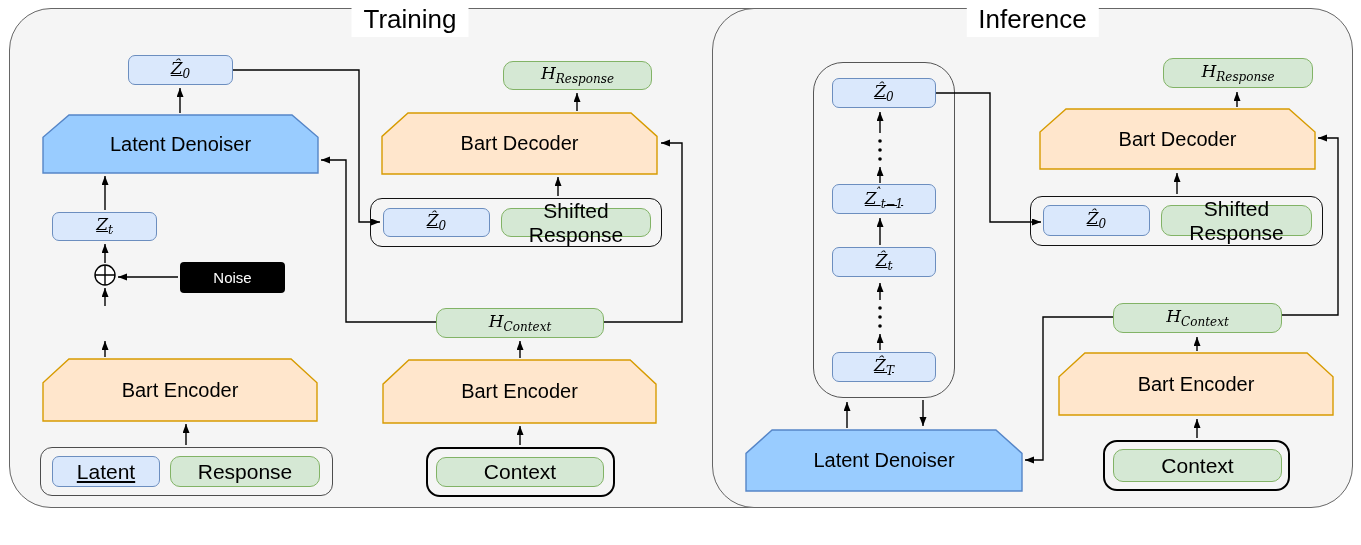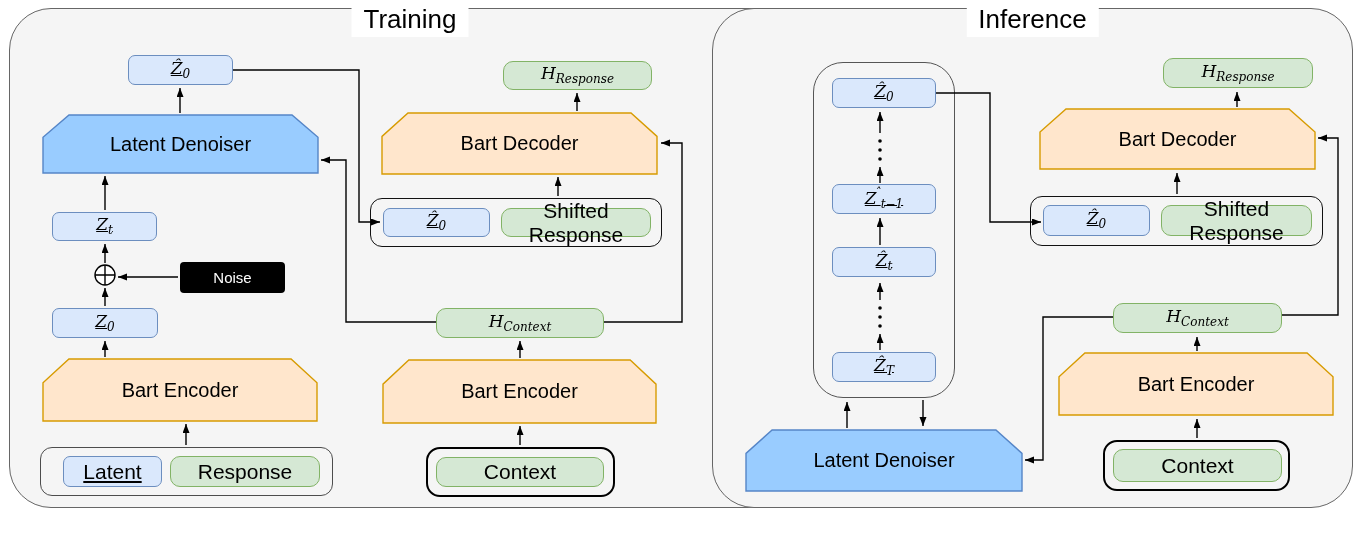--- a/index.html
+++ b/index.html
@@ -121,33 +121,30 @@
     </div>
 
     <div class="node rbox blue" style="left:52px;top:212px;width:105px;height:29px;">
       <span class="math"><span>Z</span><sub>t</sub></span>
     </div>
 
     <div class="node noise" style="left:180px;top:262px;width:105px;height:31px;">
       <span>Noise</span>
     </div>
 
-    <div class="node rbox blue" style="left:52px;top:308px;width:106px;height:30px;">
-      <span class="math"><span>Z</span><sub>0</sub></span>
-    </div>
 
     <div class="trap orange" style="left:43px;top:359px;width:274px;height:62px;">
       <svg class="shape" viewBox="0 0 275 60" preserveAspectRatio="none">
           <polygon points="26,0 249,0 275,23 275,60 0,60 0,23"></polygon>
         </svg>
       <span class="lbl">Bart Encoder</span>
     </div>
 
     <div class="container-box" style="left:40px;top:447px;width:293px;height:49px;"></div>
-    <div class="node rbox blue label-sm" style="left:52px;top:456px;width:99px;height:31px;margin-left:11px;">
+    <div class="node rbox blue label-sm" style="left:52px;top:456px;width:108px;height:31px;">
       <span>Latent</span>
     </div>
     <div class="node rbox green label-sm" style="left:170px;top:456px;width:150px;height:31px;">
       <span>Response</span>
     </div>
 
     <div class="node rbox green" style="left:503px;top:61px;width:149px;height:29px;">
       <span class="math"><span>H</span><sub>Response</sub></span>
     </div>
 

